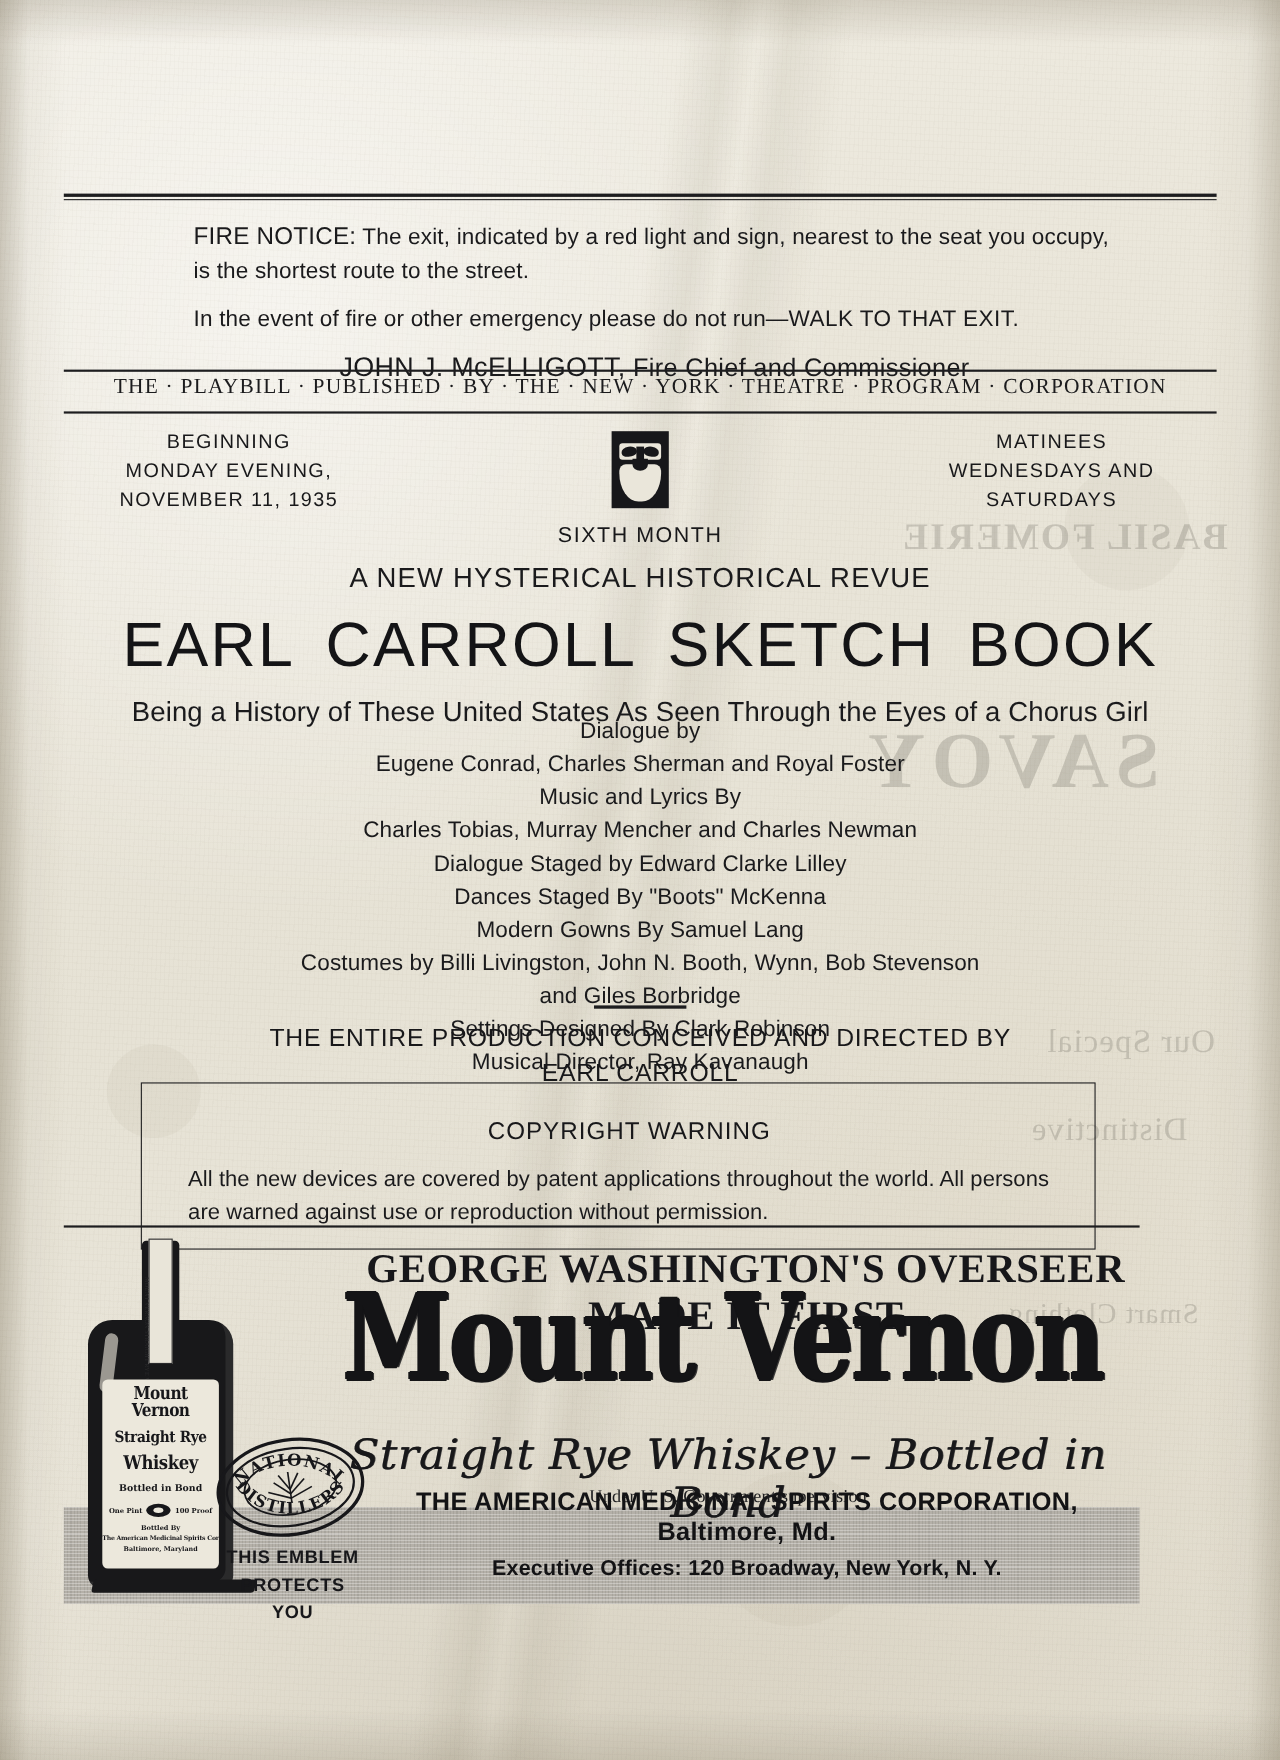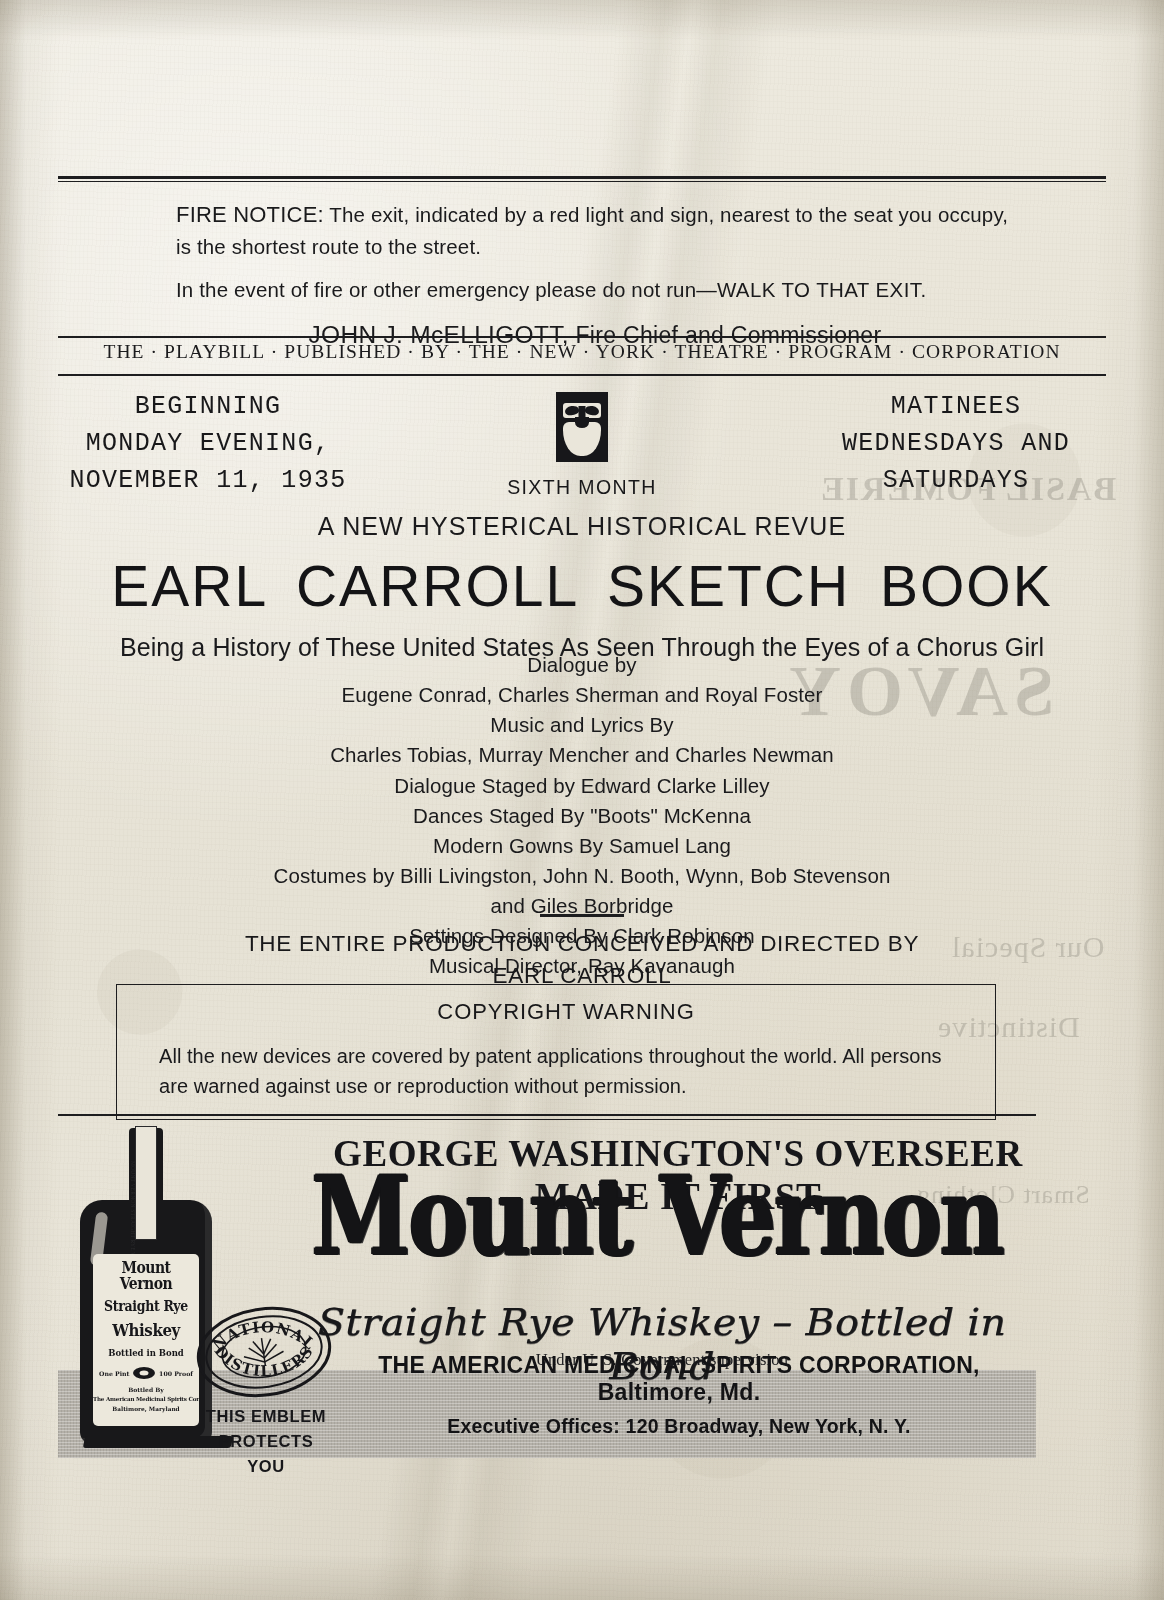--- a/index.html
+++ b/index.html
@@ -150,24 +150,23 @@
   .dates-row {
     position: absolute;
     top: 388px;
     left: 58px; right: 58px;
     display: flex;
     justify-content: space-between;
     align-items: flex-start;
   }
   .date-col {
     width: 300px;
-    font-size: 25px;
+    font-size: 18px;
     line-height: 1.48;
     letter-spacing: 1.3px;
-    font-family: Liberation Mono, monospace;
   }
   .date-col.left { text-align: center; }
   .date-col.right { text-align: center; }
   .logo-col {
     width: 230px;
     text-align: center;
     padding-top: 4px;
   }
   .mask-logo {
     width: 52px;
@@ -287,24 +286,24 @@
     font-size: 22.5px;
     line-height: 1.42;
     letter-spacing: 0.7px;
     color: #18181a;
   }
 
   
   .copyright-box {
     position: absolute;
     top: 984px;
-    left: 116px;
+    left: 128px;
     right: 168px;
     border: 1.6px solid #1d1d1f;
-    padding: 14px 22px 18px 42px;
+    padding: 30px 22px 18px 42px;
   }
   .copyright-title {
     text-align: center;
     font-size: 22px;
     letter-spacing: 0.9px;
     margin-bottom: 16px;
     color: #18181a;
   }
   .copyright-body {
     font-size: 20px;

